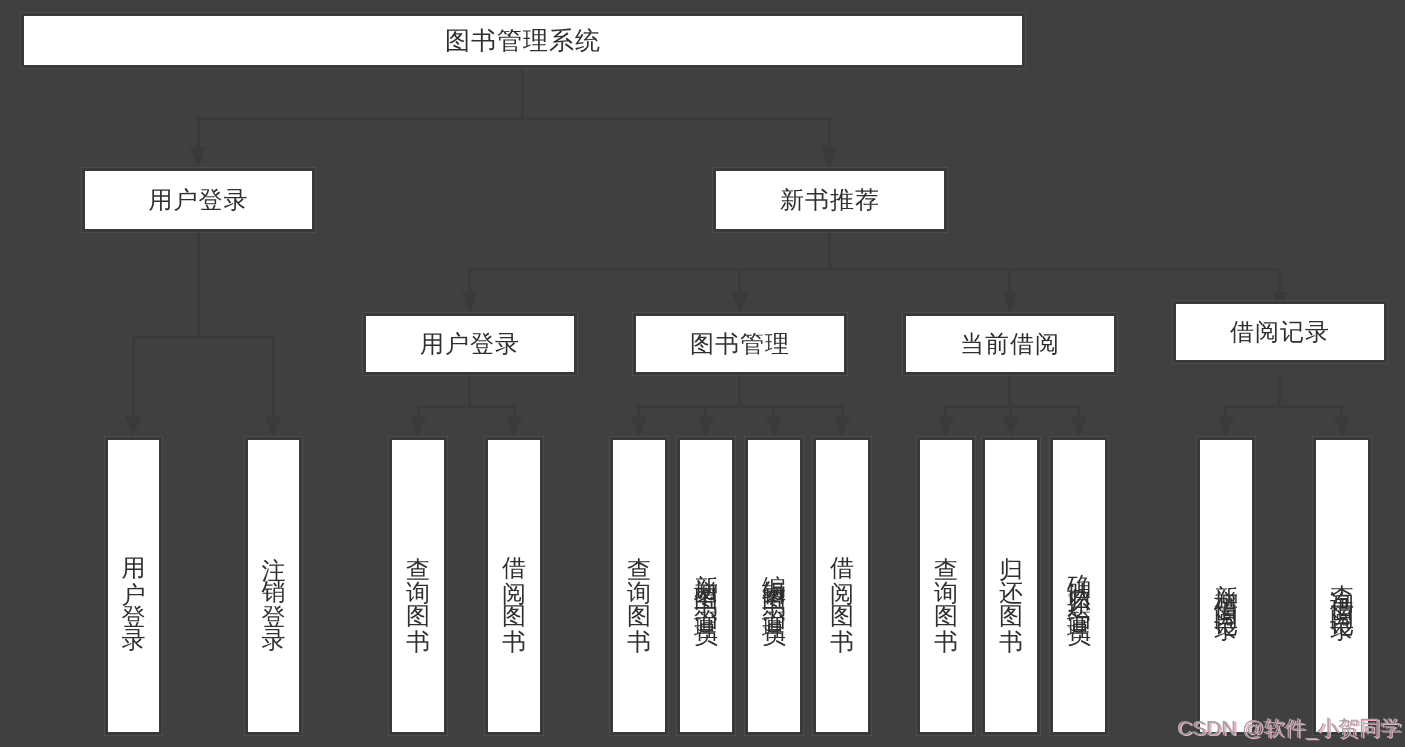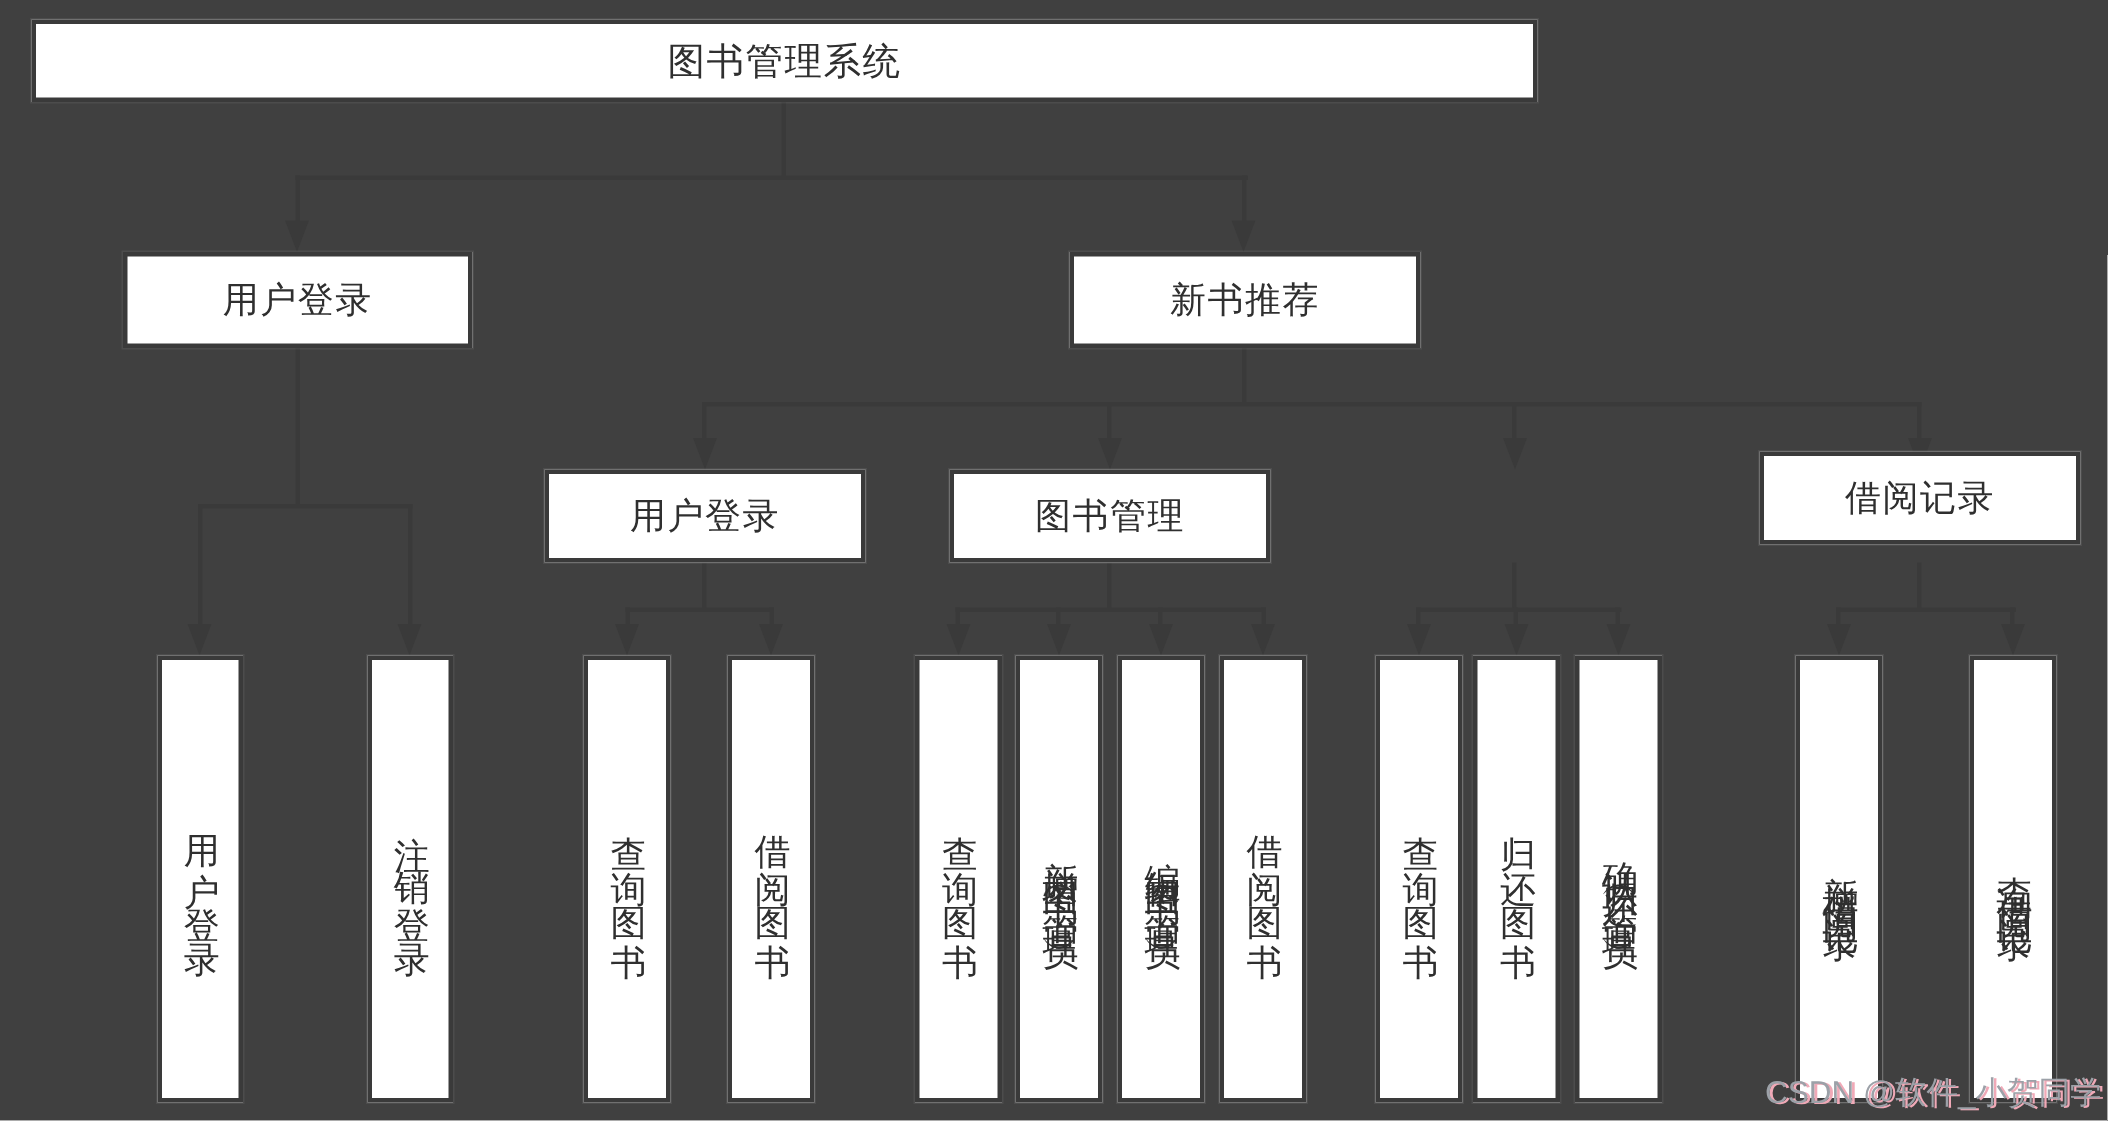--- a/index.html
+++ b/index.html
@@ -103,20 +103,23 @@
   <div class="box" style="left:713px;top:168px;width:234px;height:64px;">
     <span class="hlabel">新书推荐</span>
   </div>
 
   <div class="box" style="left:363px;top:313px;width:214px;height:62px;">
     <span class="hlabel">用户登录</span>
   </div>
   <div class="box" style="left:633px;top:313px;width:214px;height:62px;">
     <span class="hlabel">图书管理</span>
   </div>
+  <div class="box" style="left:903px;top:313px;width:214px;height:62px;">
+    <span class="hlabel">当前借阅</span>
+  </div>
   <div class="box" style="left:1173px;top:301px;width:214px;height:62px;">
     <span class="hlabel">借阅记录</span>
   </div>
 
   <div class="box vbox vt-wide" style="left:105px;top:437px;width:57px;height:298px;">用户登录</div>
   <div class="box vbox vt-wide" style="left:245px;top:437px;width:57px;height:298px;">注销登录</div>
 
   <div class="box vbox vt-wide" style="left:389px;top:437px;width:58px;height:298px;">查询图书</div>
   <div class="box vbox vt-wide" style="left:485px;top:437px;width:58px;height:298px;">借阅图书</div>
 

